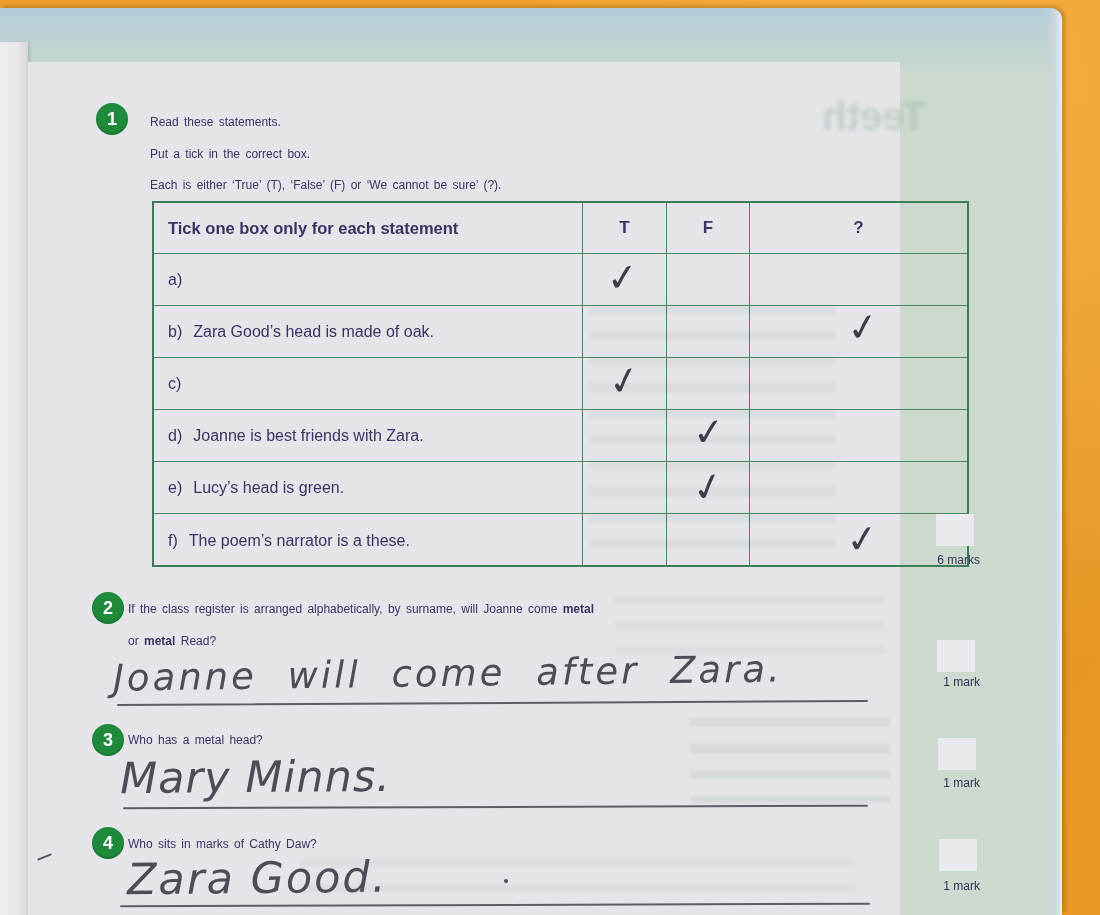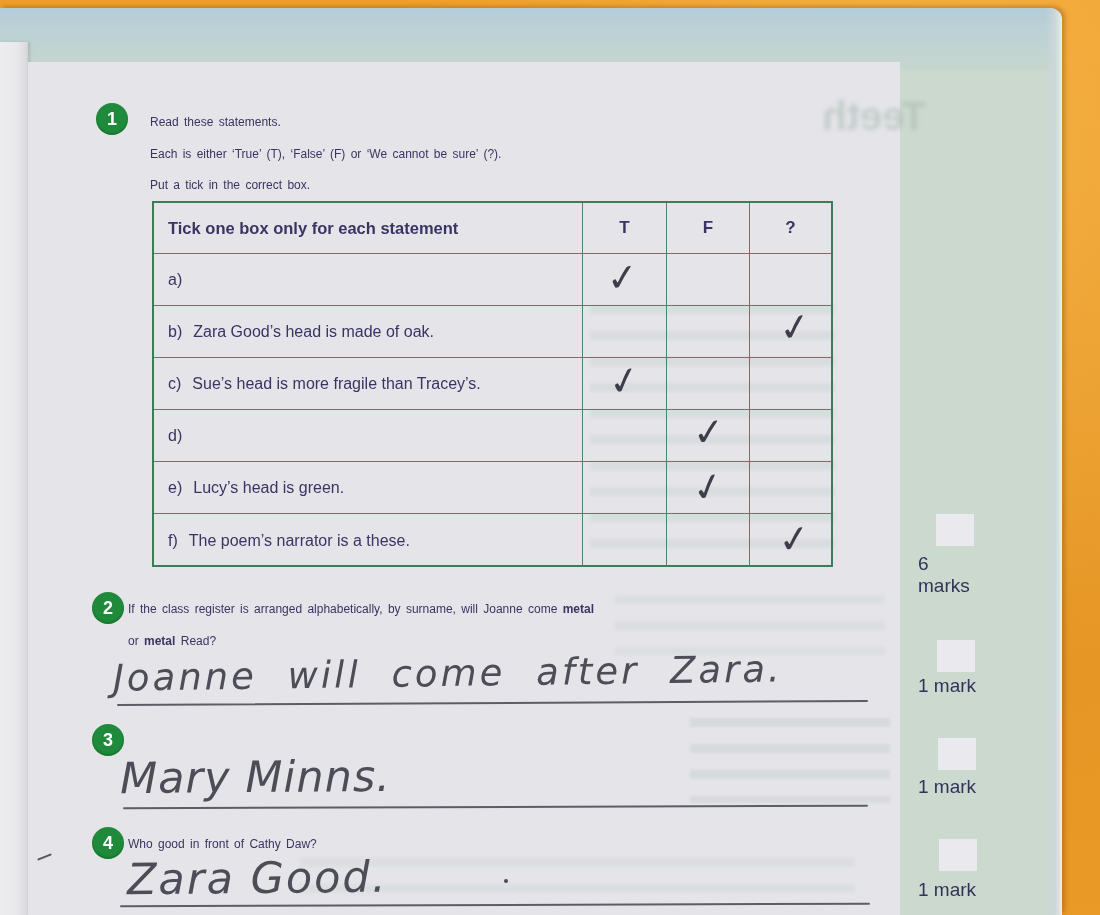--- a/index.html
+++ b/index.html
@@ -19,40 +19,40 @@
   .ghost-heading{position:absolute;left:816px;top:94px;width:110px;font-size:40px;font-weight:bold;color:#a4b7aa;opacity:.5;filter:blur(2px);transform:scaleX(-1);}
   .smudge{position:absolute;opacity:.5;filter:blur(1.5px);transform:scaleX(-1);
     background:repeating-linear-gradient(180deg, rgba(158,178,166,.30) 0 9px, transparent 9px 26px);}
   
   .qnum{position:absolute;width:32px;height:32px;border-radius:50%;background:#1f8a3b;color:#ffffff;
     font-weight:bold;font-size:18px;display:flex;align-items:center;justify-content:center;box-shadow:inset 0 -2px 2px rgba(0,60,10,.25);}
   
   .ptext{position:absolute;color:#3a3462;font-size:12px;line-height:31.5px;word-spacing:2px;}
   .ptext b{font-weight:700;}
   
-  .qtable{position:absolute;left:152px;top:201px;width:681px;height:366px;box-sizing:border-box;
+  .qtable{position:absolute;left:152px;top:201px;width:817px;height:366px;box-sizing:border-box;
     border:2px solid #3e7c57;display:grid;grid-template-columns:429px 84px 83px 1fr;grid-template-rows:51px repeat(6,52.1px);}
   .qtable .cell{border-right:1px solid #4b8763;border-bottom:1px solid #4b8763;display:flex;align-items:center;color:#3a3462;box-sizing:border-box;}
   .qtable .cell:nth-child(4n){border-right:none;}
   .qtable .cell:nth-child(n+25){border-bottom:none;}
   .cell.stmt{padding-left:14px;font-size:16px;}
   .cell.head{font-weight:bold;font-size:16.5px;}
   .cell.colhead{justify-content:center;font-weight:bold;font-size:17px;}
   .cell.tickcell{position:relative;justify-content:center;}
   .rowlab{margin-right:11px;}
   .tick{position:absolute;left:50%;top:50%;font-family:"DejaVu Sans",sans-serif;font-size:38px;color:#3e3d49;line-height:1;}
   .tk0{transform:translate(-58%,-56%) rotate(-6deg);}
   .tk1{transform:translate(-38%,-62%) rotate(-9deg);}
   .tk2{transform:translate(-52%,-58%) rotate(-12deg);}
   .tk3{transform:translate(-48%,-60%) rotate(-5deg);}
   .tk4{transform:translate(-50%,-52%) rotate(-14deg);}
   .tk5{transform:translate(-40%,-55%) rotate(-7deg);}
   
   .mark-box{position:absolute;width:38px;height:32px;background:#e9e9ee;}
-  .mark-label{position:absolute;width:62px;text-align:left;font-size:19px;color:#33325a;}
+  .mark-label{position:absolute;width:62px;text-align:right;font-size:12px;color:#33325a;}
   
   .hand{position:absolute;font-family:"DejaVu Sans",sans-serif;font-style:italic;color:#4d4d57;white-space:nowrap;}
   .ans-line{position:absolute;height:2px;background:#5d5d66;border-radius:1px;}
   .stray-dash{position:absolute;left:37px;top:856px;width:15px;height:2px;background:#55555c;transform:rotate(-22deg);border-radius:1px;}
   .stray-dot{position:absolute;left:504px;top:879px;width:4px;height:4px;border-radius:50%;background:#4a4a55;}
 </style>
 </head>
 <body>
 
 <div class="stage">
@@ -69,22 +69,22 @@
   <div class="smudge" style="left:590px;top:305px;width:245px;height:250px;"></div>
   <div class="smudge" style="left:615px;top:595px;width:270px;height:60px;opacity:.4;"></div>
   <div class="smudge" style="left:690px;top:718px;width:200px;height:85px;opacity:.65;"></div>
   <div class="smudge" style="left:300px;top:858px;width:555px;height:45px;opacity:.4;"></div>
 
   <div class="qnum" style="left:96px;top:103px;">
     <span>1</span>
   </div>
   <div class="ptext" style="left:150px;top:107px;width:640px;">
     <div>Read these statements.</div>
+    <div>Put a tick in the correct box.</div>
     <div>Each is either ‘True’ (T), ‘False’ (F) or ‘We cannot be sure’ (?).</div>
-    <div>Put a tick in the correct box.</div>
   </div>
 
   <div class="qtable" id="qtable">
     <div class="cell stmt head">Tick one box only for each statement</div>
     <div class="cell colhead">T</div>
     <div class="cell colhead">F</div>
     <div class="cell colhead">?</div>
   <div class="cell stmt">
         <span class="rowlab">a)</span>
       </div>
@@ -97,29 +97,29 @@
         <span class="rowlab">b)</span>
         <span>Zara Good’s head is made of oak.</span>
       </div>
       <div class="cell tickcell"></div>
       <div class="cell tickcell"></div>
       <div class="cell tickcell">
         <span class="tick tk1">✓</span>
       </div>
       <div class="cell stmt">
         <span class="rowlab">c)</span>
-        <span>Sue’s head is more fragile than Tracey’s.</span>
       </div>
       <div class="cell tickcell">
         <span class="tick tk2">✓</span>
       </div>
       <div class="cell tickcell"></div>
       <div class="cell tickcell"></div>
       <div class="cell stmt">
         <span class="rowlab">d)</span>
+        <span>Joanne is best friends with Zara.</span>
       </div>
       <div class="cell tickcell"></div>
       <div class="cell tickcell">
         <span class="tick tk3">✓</span>
       </div>
       <div class="cell tickcell"></div>
       <div class="cell stmt">
         <span class="rowlab">e)</span>
         <span>Lucy’s head is green.</span>
       </div>
@@ -150,29 +150,30 @@
     <div><span>or </span><b>metal</b><span> Read?</span></div>
   </div>
   <div class="hand" style="left:113px;top:652px;font-size:37px;letter-spacing:3px;word-spacing:16px;transform:rotate(-0.8deg);">Joanne will come after Zara.</div>
   <div class="ans-line" style="left:117px;top:702px;width:751px;transform:rotate(-0.3deg);"></div>
   <div class="mark-box" style="left:937px;top:640px;"></div>
   <div class="mark-label" style="left:918px;top:675px;">1 mark</div>
 
   <div class="qnum" style="left:92px;top:724px;">
     <span>3</span>
   </div>
+  <div class="ptext" style="left:128px;top:725px;width:600px;">Who has a metal head?</div>
   <div class="hand" style="left:120px;top:752px;font-size:43px;letter-spacing:1px;transform:rotate(-0.5deg);">Mary Minns.</div>
   <div class="ans-line" style="left:123px;top:806px;width:745px;transform:rotate(-0.2deg);"></div>
   <div class="mark-box" style="left:938px;top:738px;"></div>
   <div class="mark-label" style="left:918px;top:776px;">1 mark</div>
 
   <div class="qnum" style="left:92px;top:827px;">
     <span>4</span>
   </div>
-  <div class="ptext" style="left:128px;top:829px;width:600px;">Who good in front of Cathy Daw?</div>
+  <div class="ptext" style="left:128px;top:829px;width:600px;">Who sits in marks of Cathy Daw?</div>
   <div class="hand" style="left:127px;top:853px;font-size:43px;letter-spacing:2px;transform:rotate(-0.6deg);">Zara Good.</div>
   <div class="ans-line" style="left:120px;top:904px;width:750px;transform:rotate(-0.2deg);"></div>
   <div class="mark-box" style="left:939px;top:839px;"></div>
   <div class="mark-label" style="left:918px;top:879px;">1 mark</div>
 
   <div class="stray-dash"></div>
   <div class="stray-dot"></div>
 
 </div>
 

